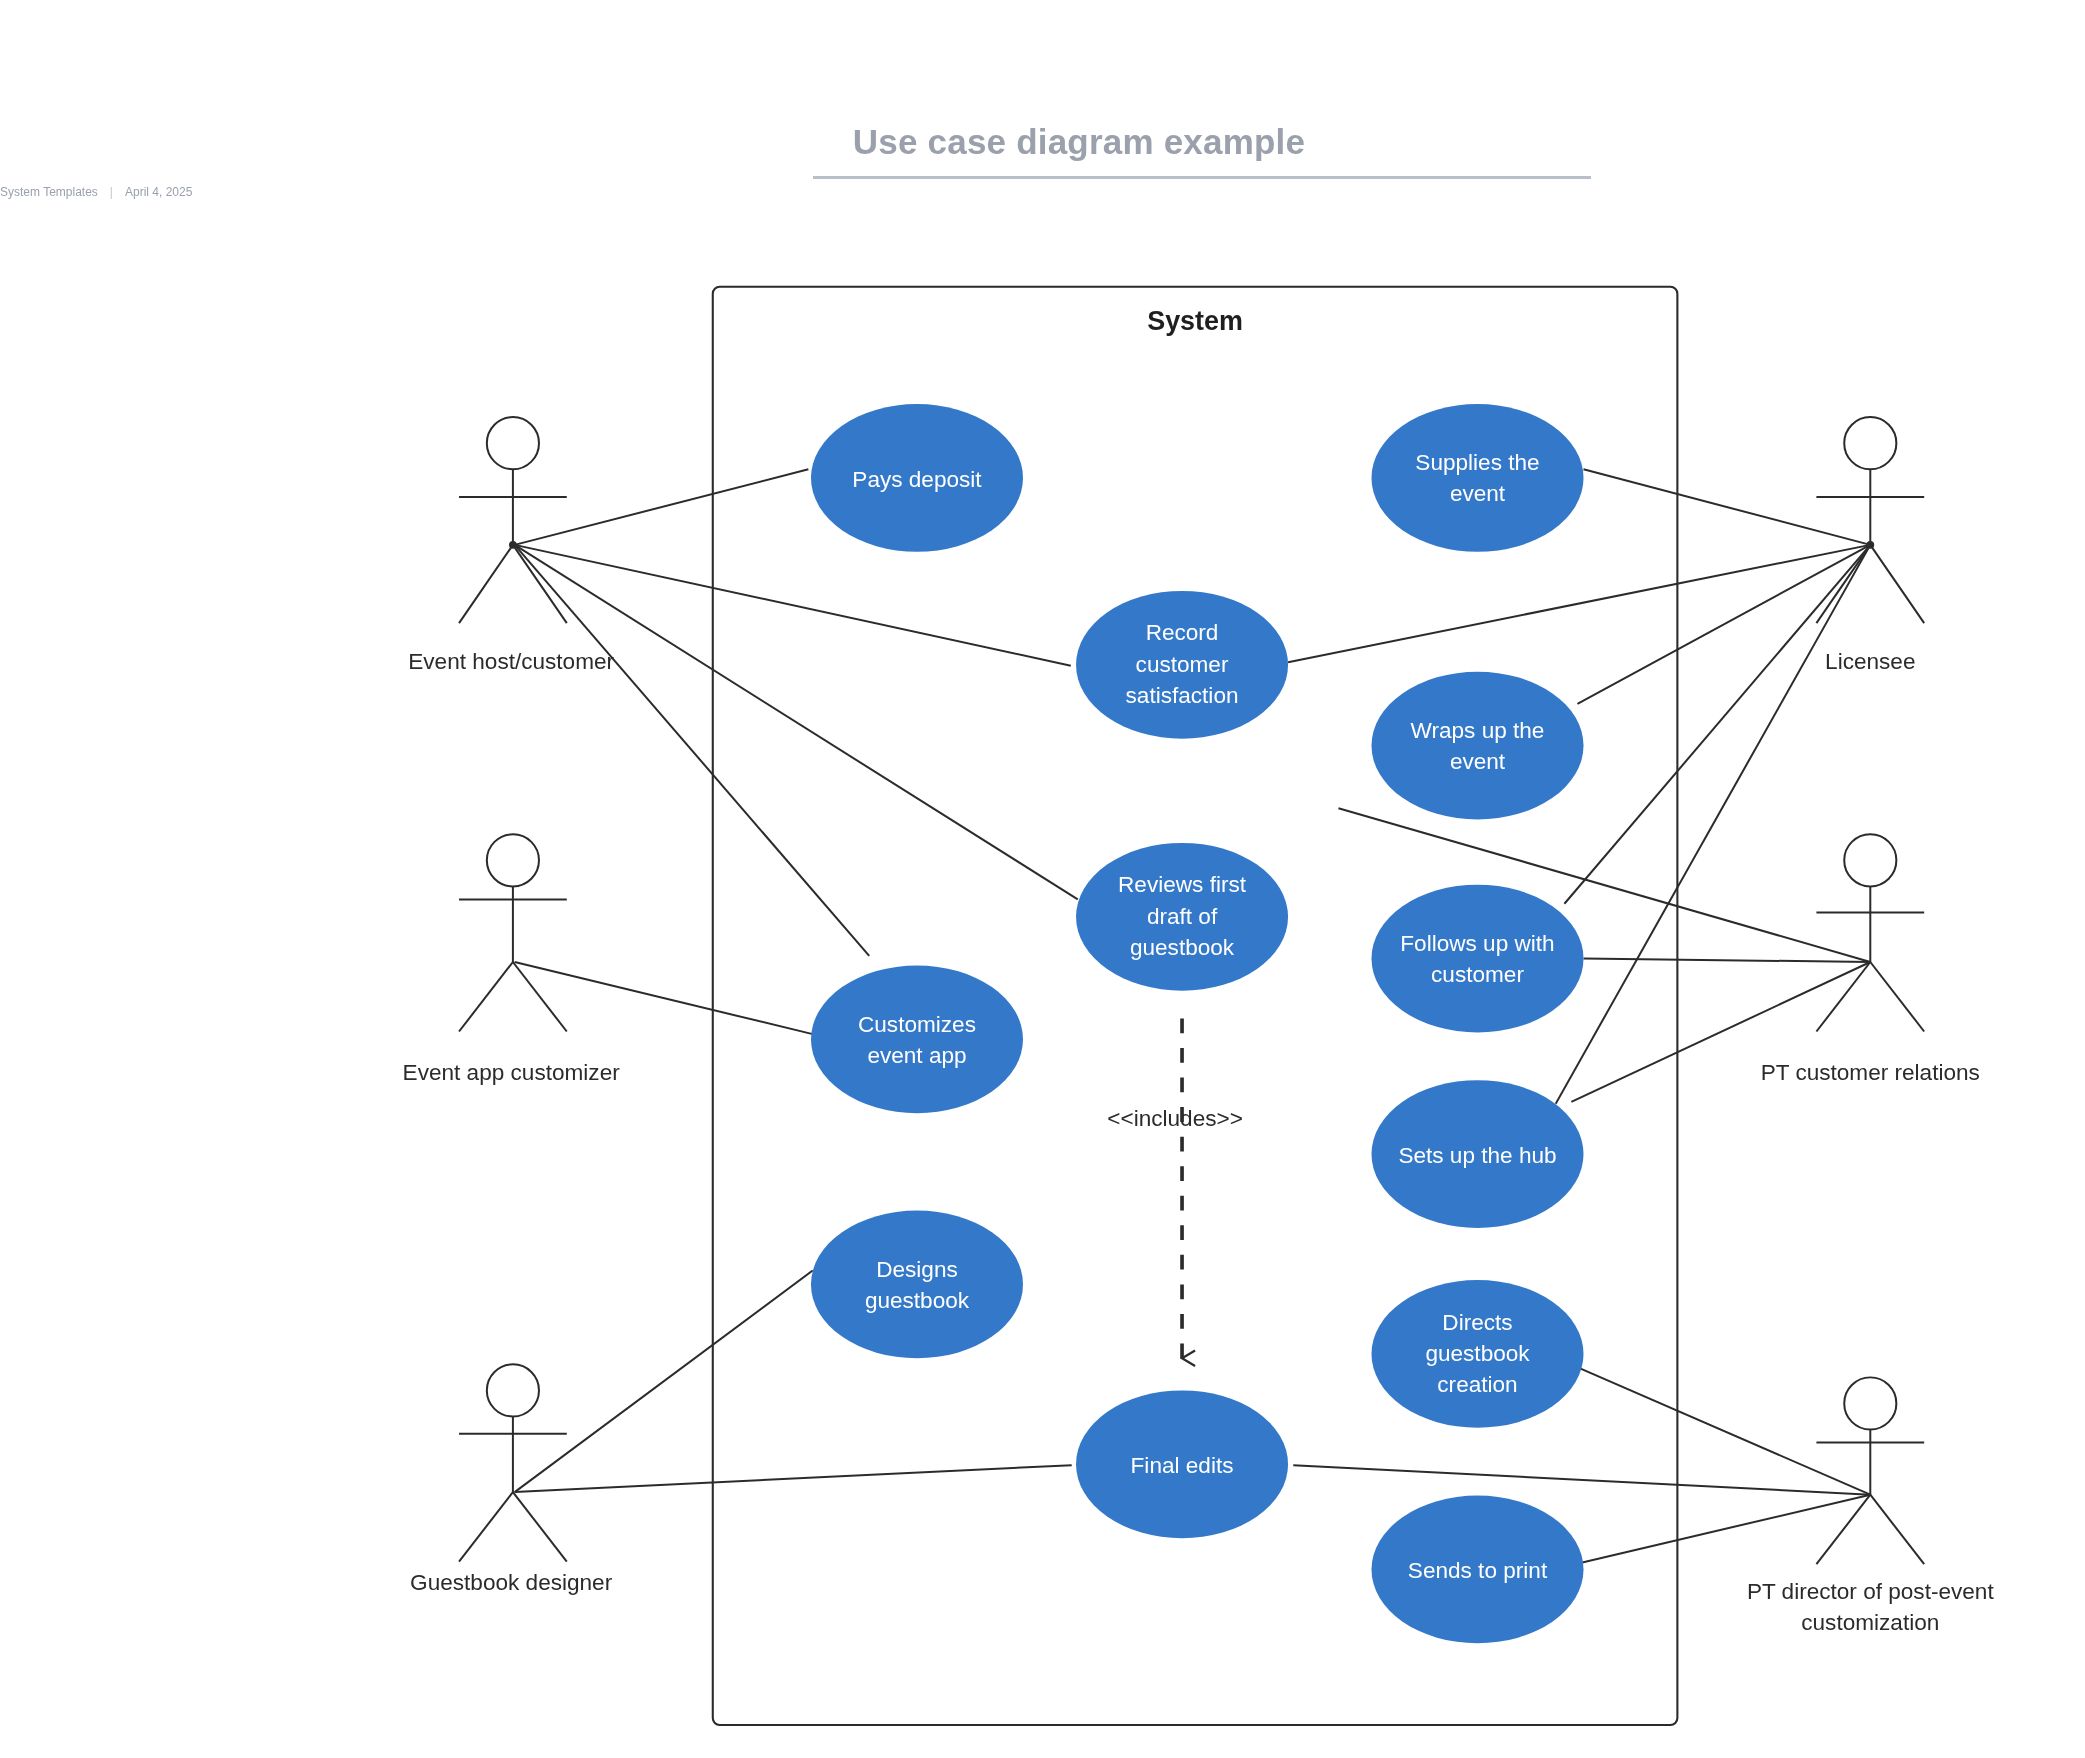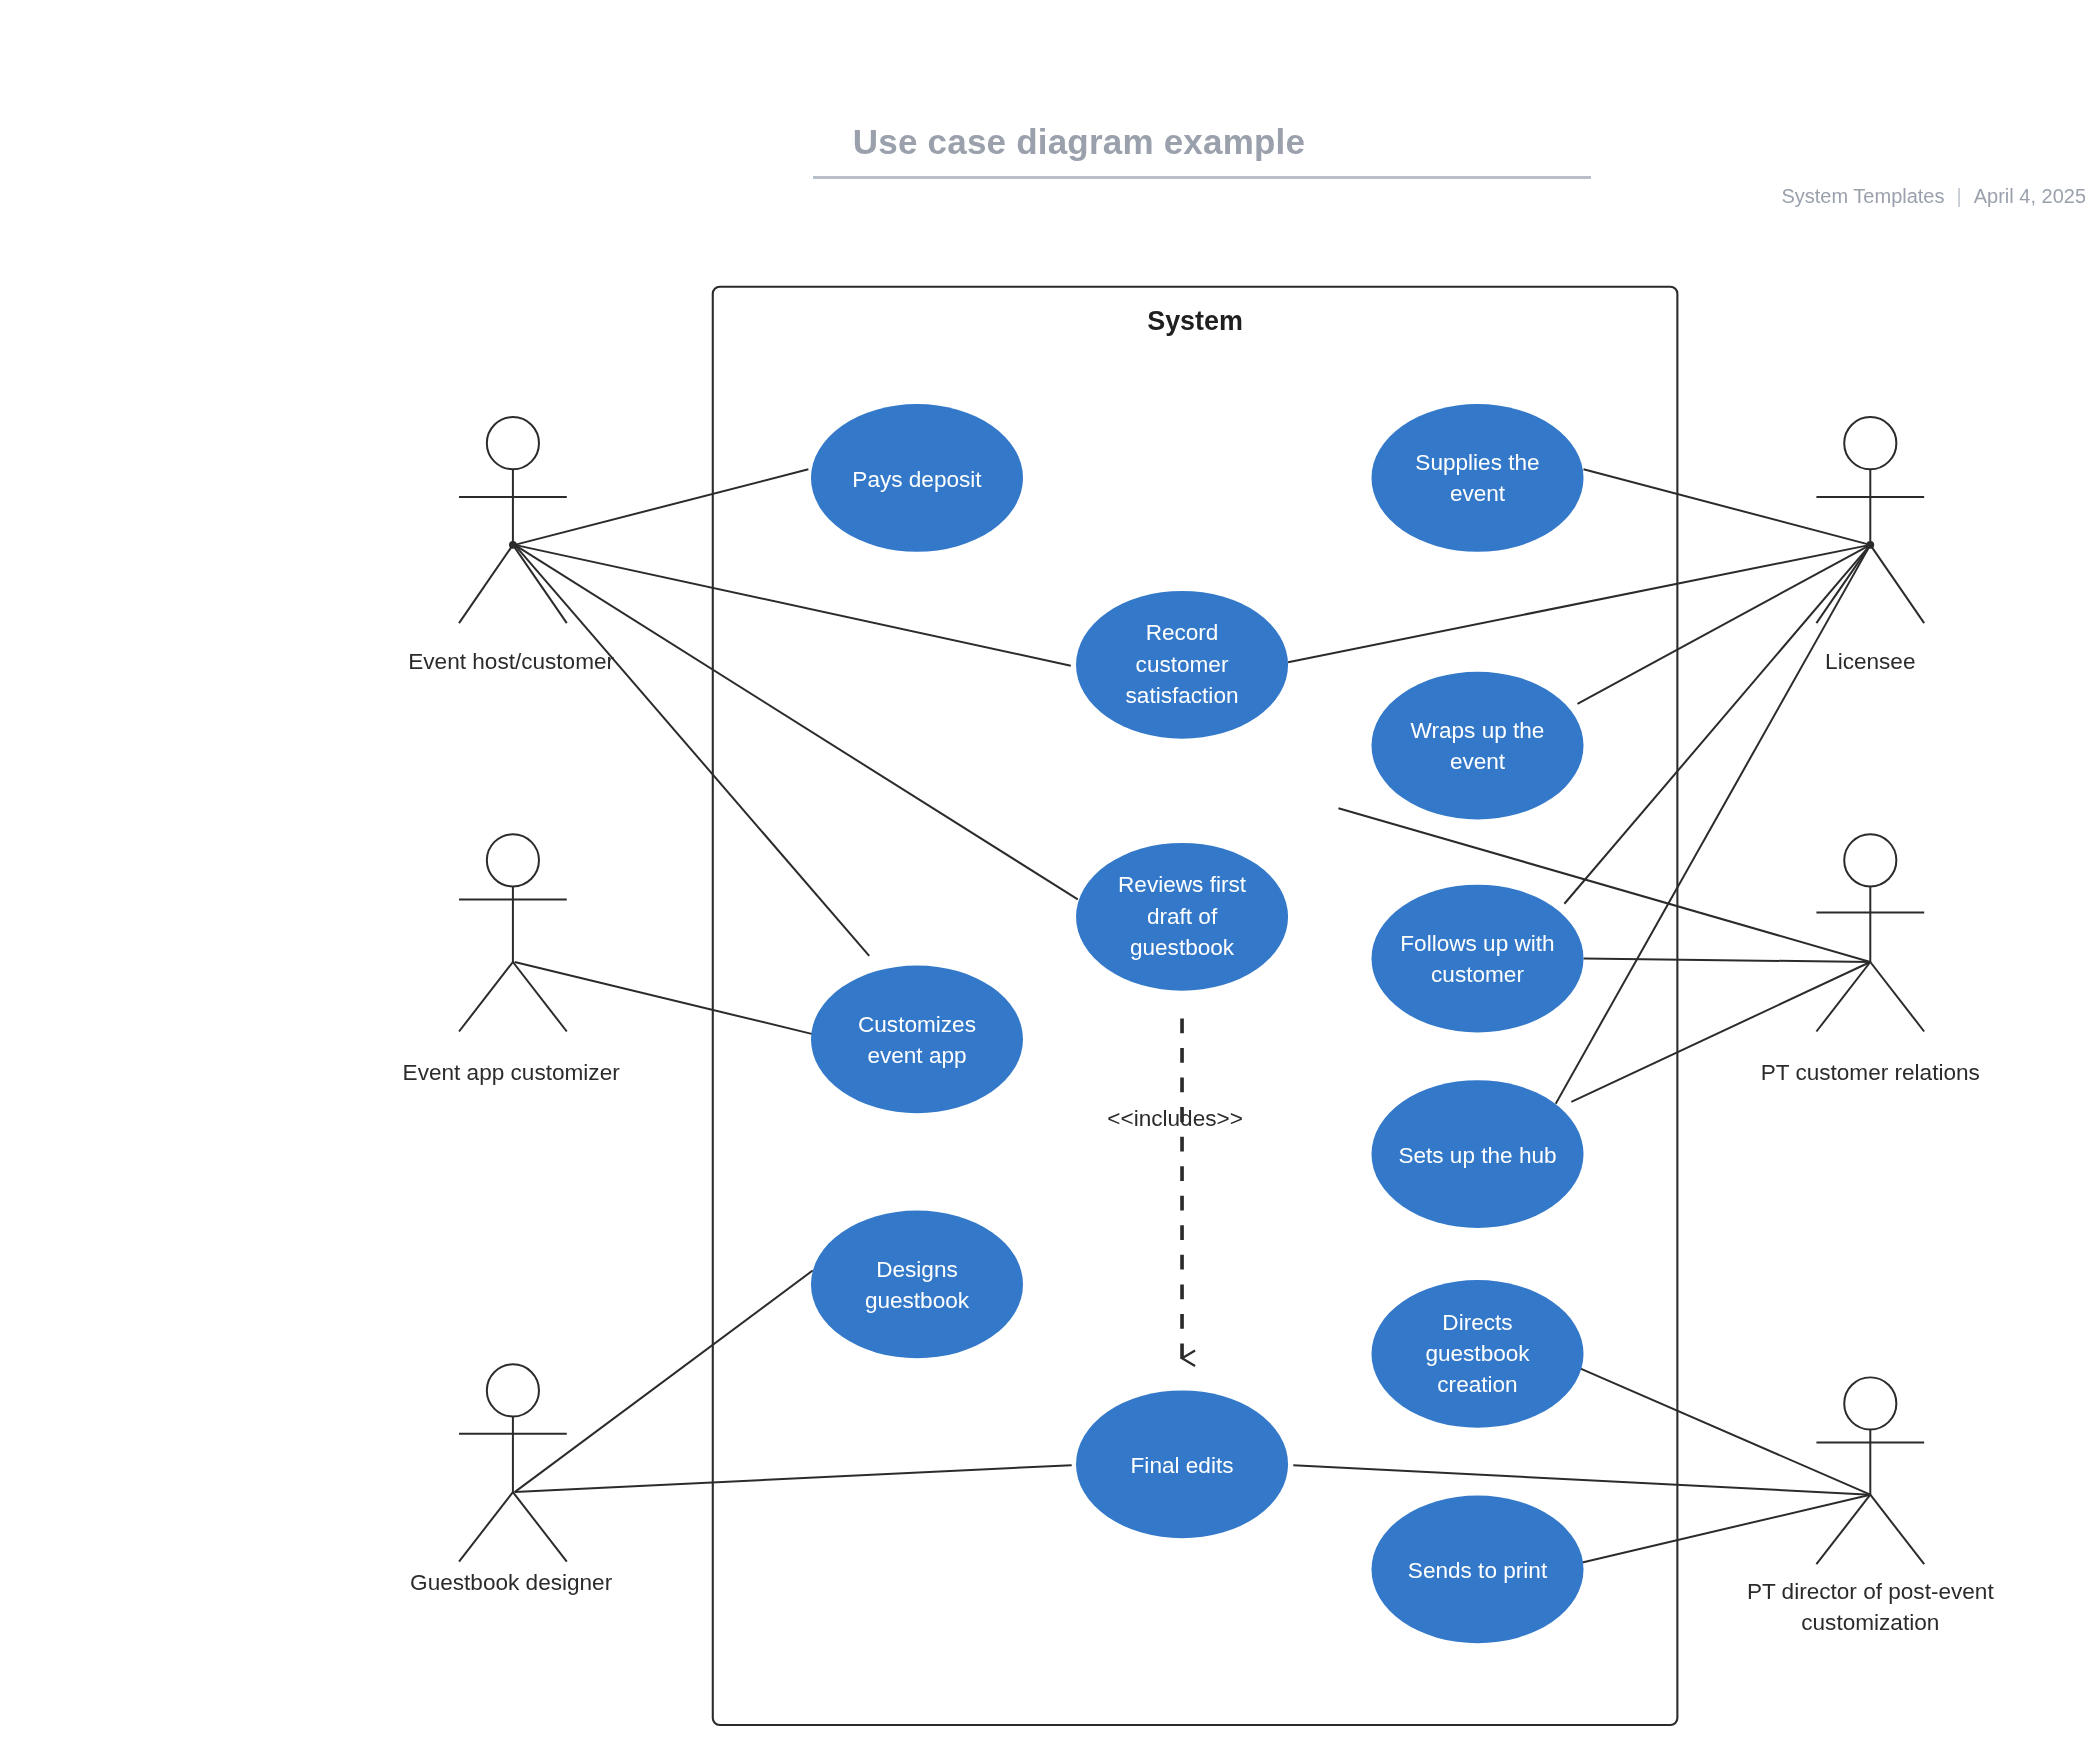--- a/index.html
+++ b/index.html
@@ -2,22 +2,22 @@
 <html style="font-size:14px"><head>
 <meta charset="utf-8">
 <style>
   html,body{margin:0;padding:0;background:#ffffff;}
   body{width:2086px;height:1758px;font-family:"Liberation Sans",sans-serif;overflow:hidden;position:relative;}
   #stage{position:absolute;left:0;top:0;width:2086px;height:1758px;}
   svg#canvas{position:absolute;left:0;top:0;width:2086px;height:1758px;}
   .hdr-title{position:absolute;left:0;top:122px;width:2086px;text-align:center;
     font-size:35px;font-weight:bold;color:#9aa1ac;letter-spacing:0.2px;padding-left:36px;}
   .hdr-rule{position:absolute;left:813px;top:176px;width:778px;height:2.6px;background:#b8bfc8;}
-  .hdr-sub{position:absolute;left:0;top:185px;width:2086px;text-align:right;
-    font-size:20px;color:#9aa1ac;}
+  .hdr-sub{position:absolute;left:0;top:185px;width:2086px;text-align:left;
+    font-size:12px;color:#9aa1ac;}
   .hdr-sub .sep{display:inline-block;margin:0 12px;color:#c3c9d1;}
   .uc-text{font-family:"Liberation Sans",sans-serif;fill:#ffffff;font-size:26px;text-anchor:middle;}
   .actor-label{font-family:"Liberation Sans",sans-serif;fill:#2b2b2b;font-size:26px;text-anchor:middle;}
   .sys-label{font-family:"Liberation Sans",sans-serif;fill:#1f1f1f;font-size:31px;font-weight:bold;text-anchor:middle;}
   .inc-label{font-family:"Liberation Sans",sans-serif;fill:#2b2b2b;font-size:26px;text-anchor:middle;}
 </style>
 </head>
 <body>
 
 <div id="stage">

